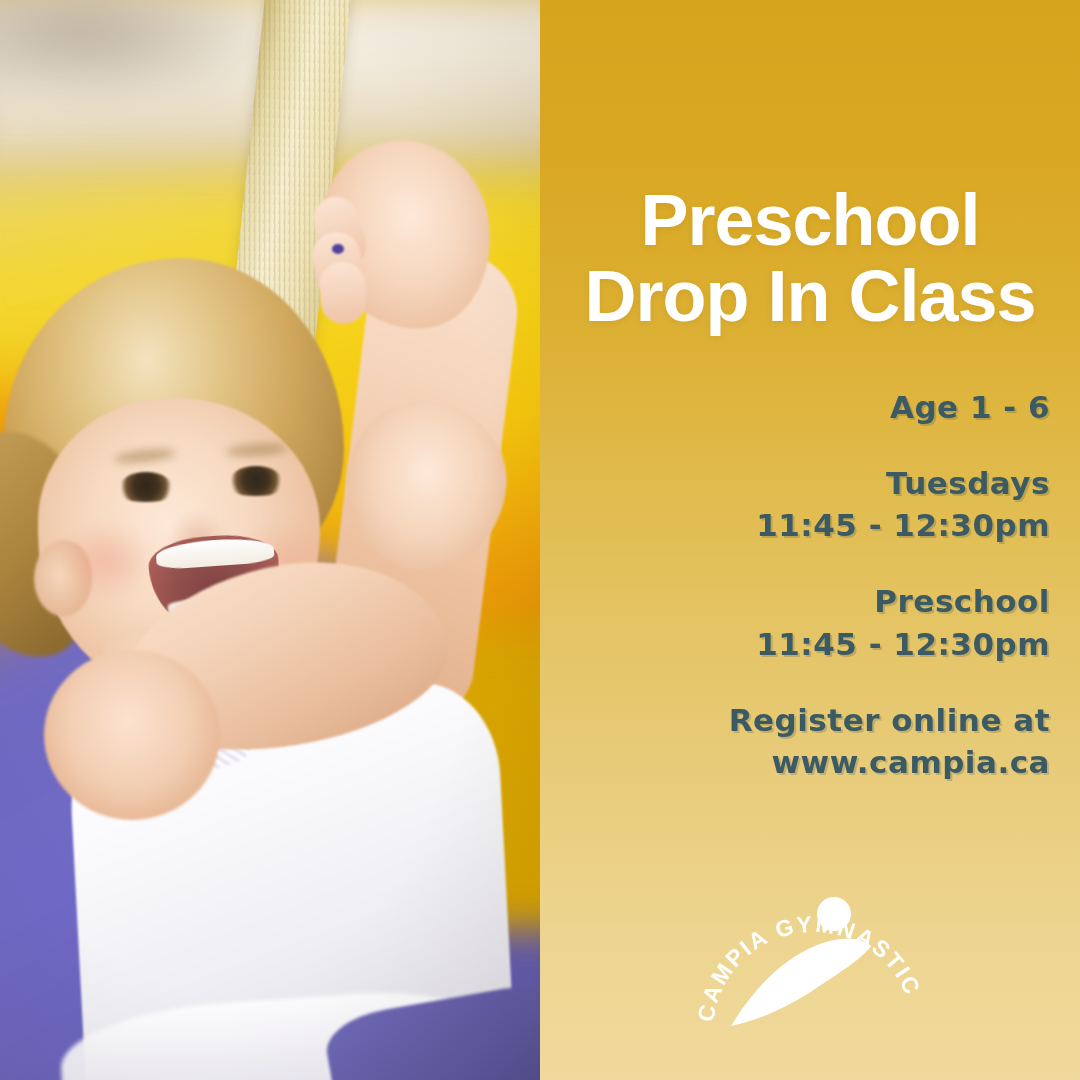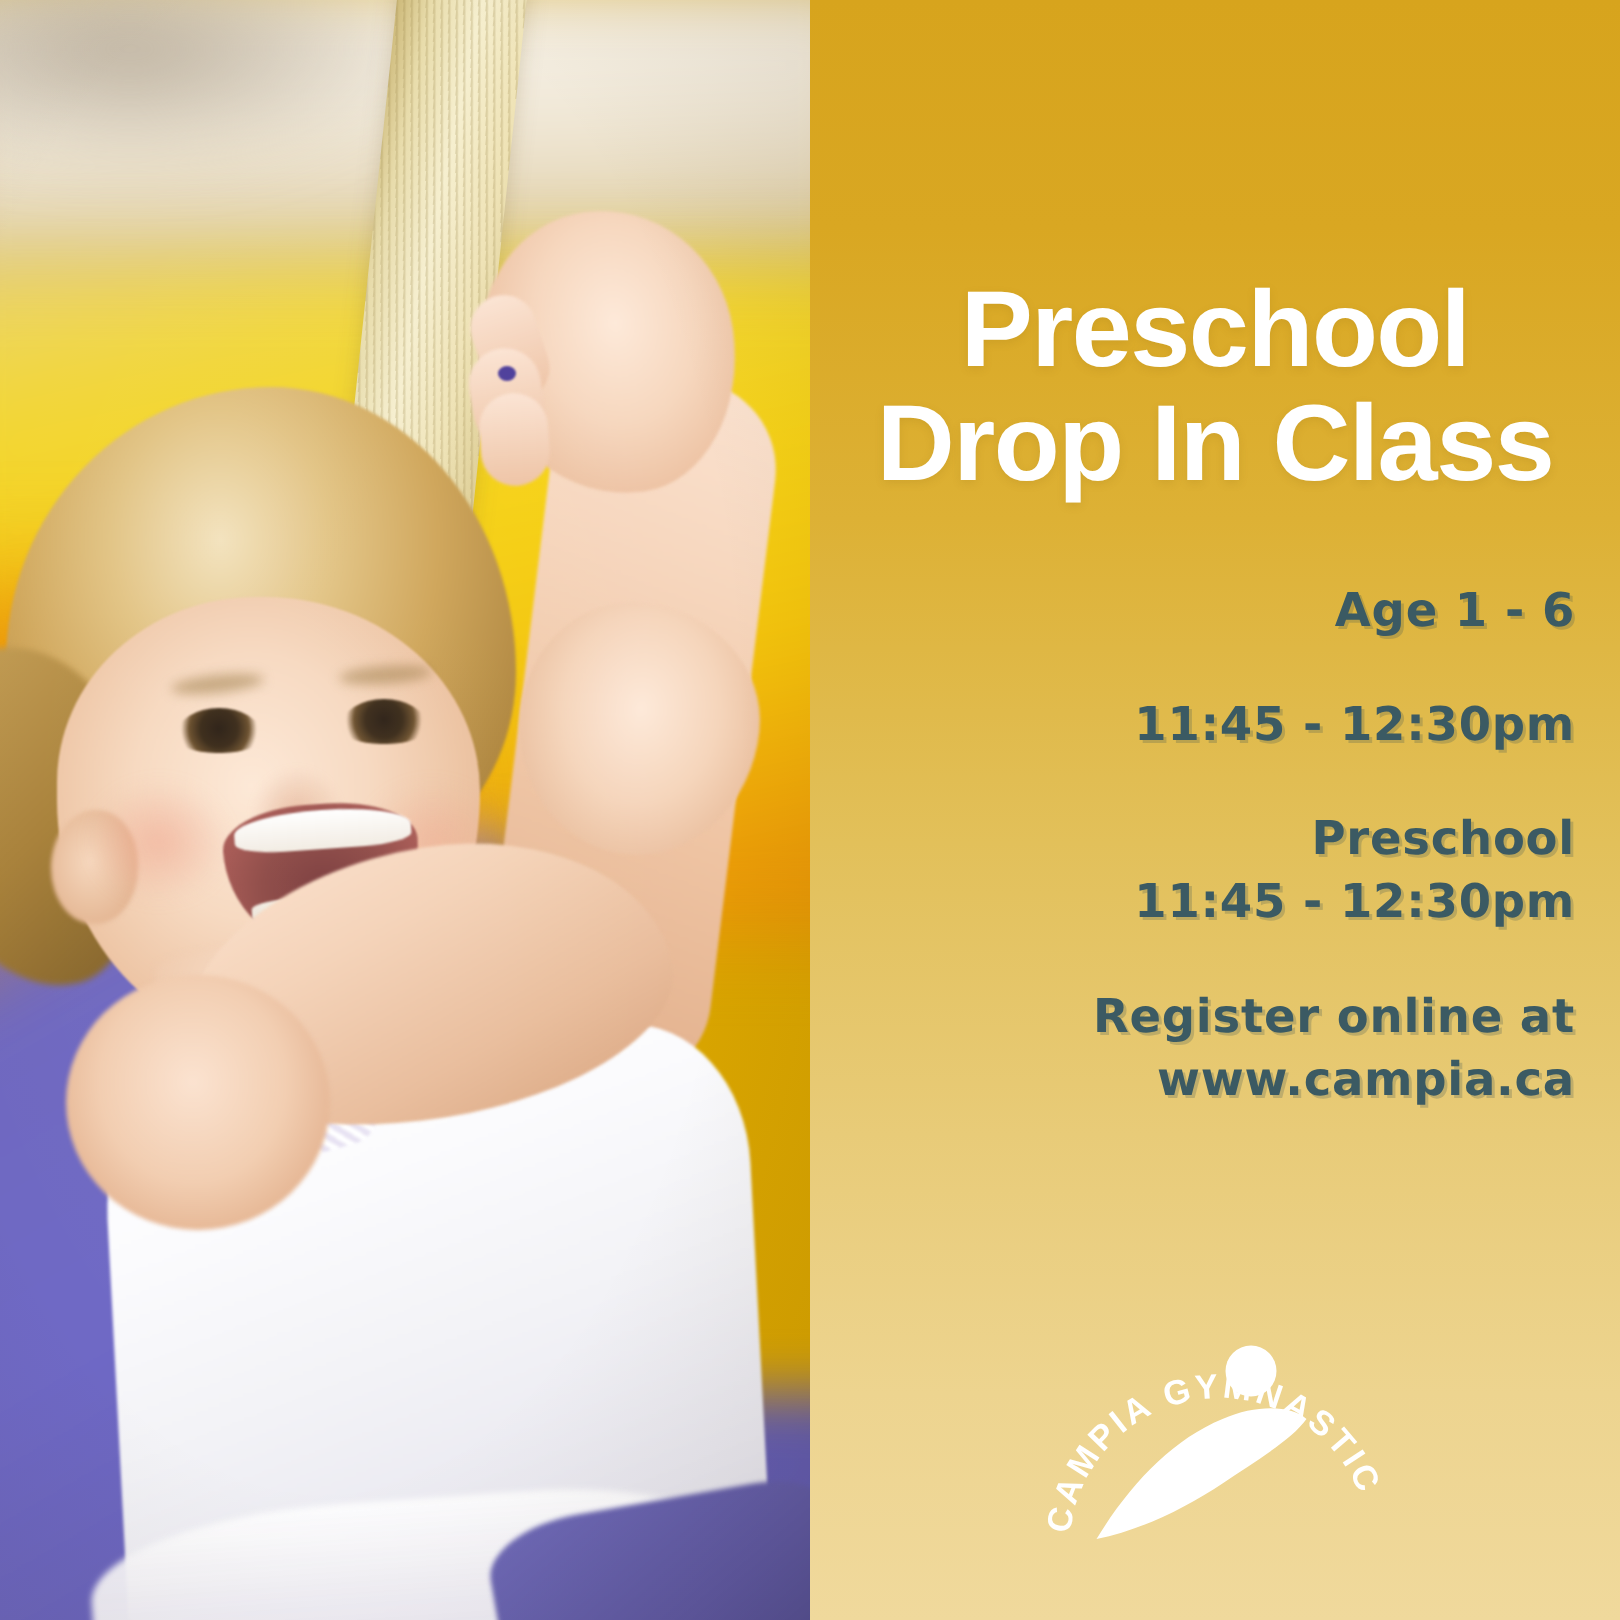--- a/index.html
+++ b/index.html
@@ -545,20 +545,21 @@
       <span class="hl-line">Drop In Class</span>
     </div>
 
     <div class="details">
 
       <div class="detail-block">
         <span class="detail-line">Age 1 - 6</span>
       </div>
 
       <div class="detail-block">
+        <span class="detail-line">Tuesdays</span>
         <span class="detail-line">11:45 - 12:30pm</span>
       </div>
 
       <div class="detail-block">
         <span class="detail-line">Preschool</span>
         <span class="detail-line">11:45 - 12:30pm</span>
       </div>
 
       <div class="detail-block">
         <span class="detail-line">Register online at</span>

